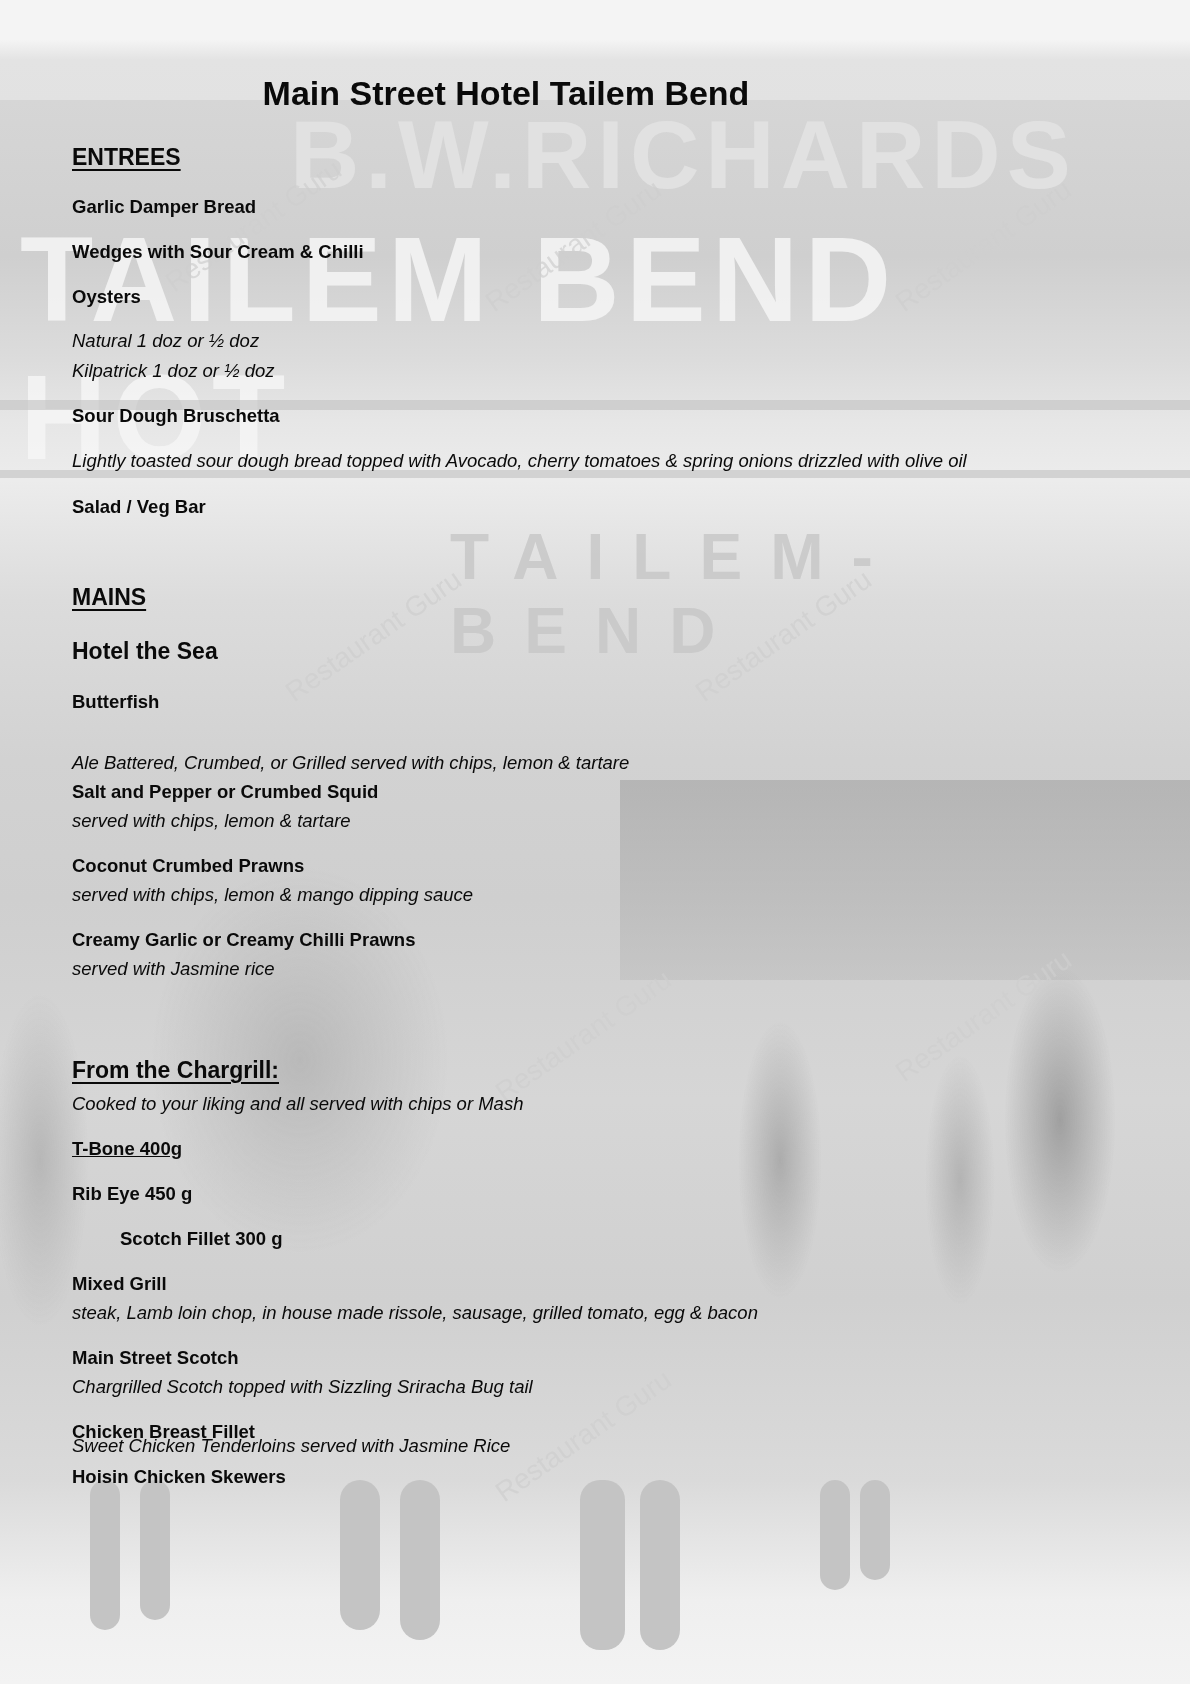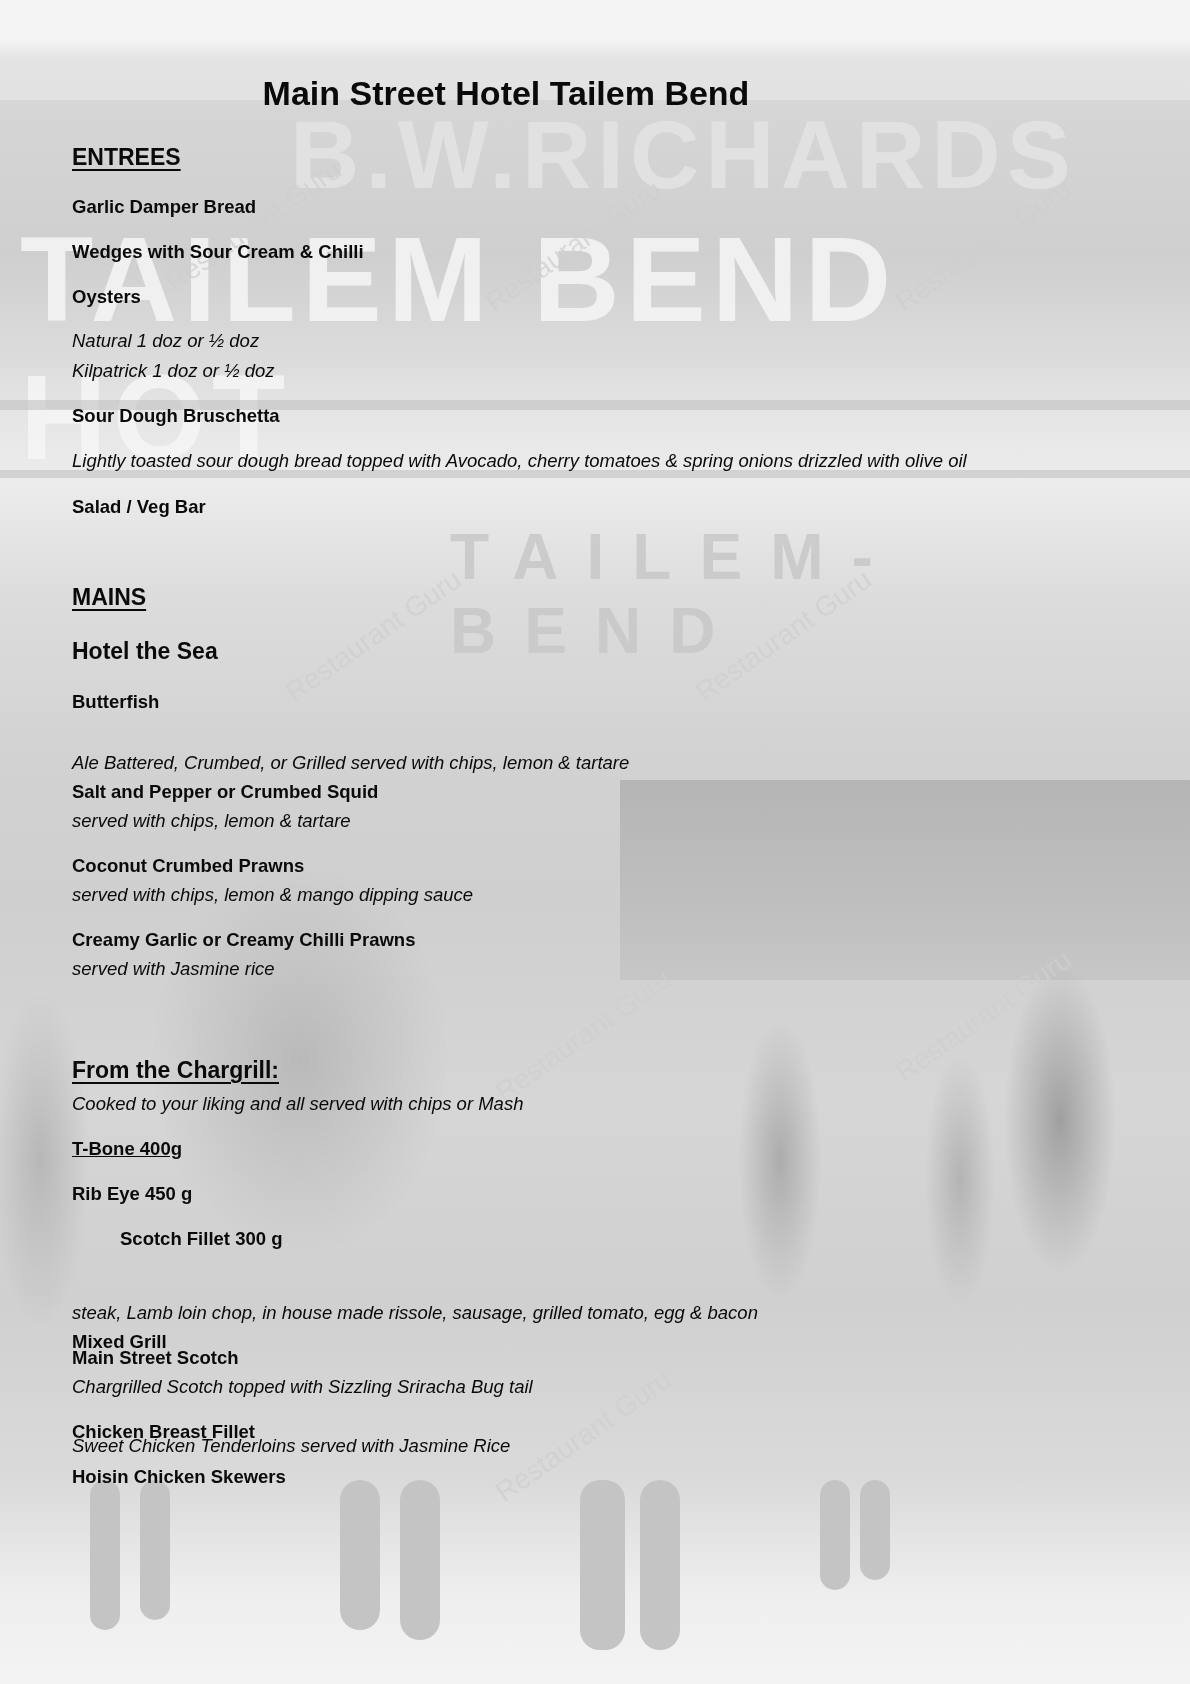--- a/index.html
+++ b/index.html
@@ -94,20 +94,20 @@
   <div class="item" style="top:855px;">Coconut Crumbed Prawns</div>
   <div class="desc" style="top:884px;">served with chips, lemon &amp; mango dipping sauce</div>
   <div class="item" style="top:929px;">Creamy Garlic or Creamy Chilli Prawns</div>
   <div class="desc" style="top:958px;">served with Jasmine rice</div>
 
   <div class="section-h" style="top:1057px;">From the Chargrill:</div>
   <div class="desc" style="top:1093px;">Cooked to your liking and all served with chips or Mash</div>
   <div class="item" style="top:1138px;text-decoration:underline;">T-Bone 400g</div>
   <div class="item" style="top:1183px;">Rib Eye 450 g</div>
   <div class="item" style="top:1228px;margin-left:48px;">Scotch Fillet 300 g</div>
-  <div class="item" style="top:1331px;">Mixed Grill</div>
+  <div class="item" style="top:1273px;">Mixed Grill</div>
   <div class="desc" style="top:1302px;">steak, Lamb loin chop, in house made rissole, sausage, grilled tomato, egg &amp; bacon</div>
   <div class="item" style="top:1347px;">Main Street Scotch</div>
   <div class="desc" style="top:1376px;">Chargrilled Scotch topped with Sizzling Sriracha Bug tail</div>
   <div class="item" style="top:1421px;">Chicken Breast Fillet</div>
   <div class="item" style="top:1466px;">Hoisin Chicken Skewers</div>
   <div class="desc" style="top:1435px;">Sweet Chicken Tenderloins served with Jasmine Rice</div>
 </div>
 
 </body></html>

